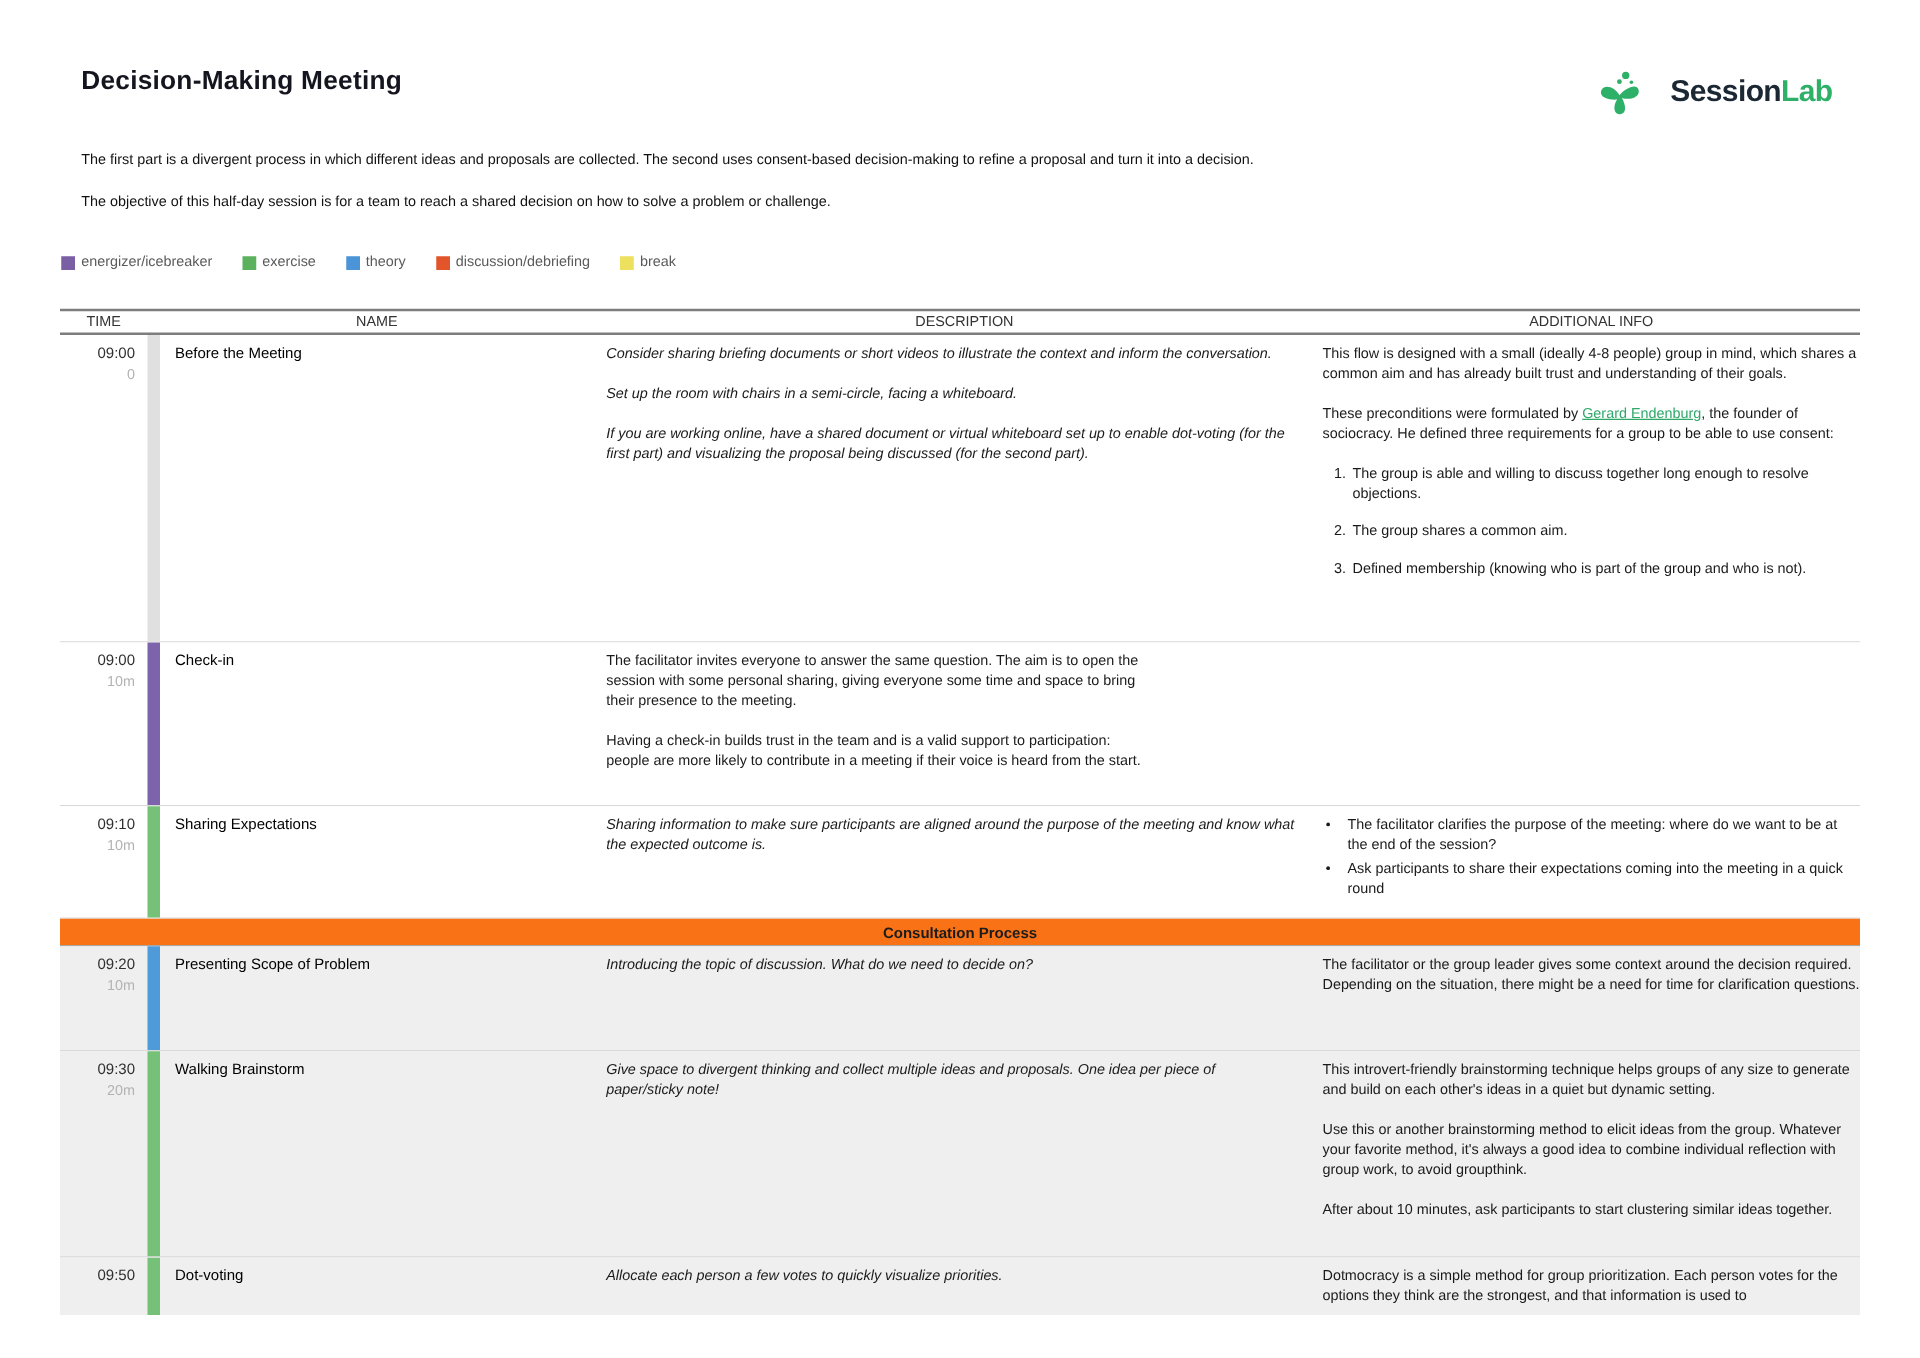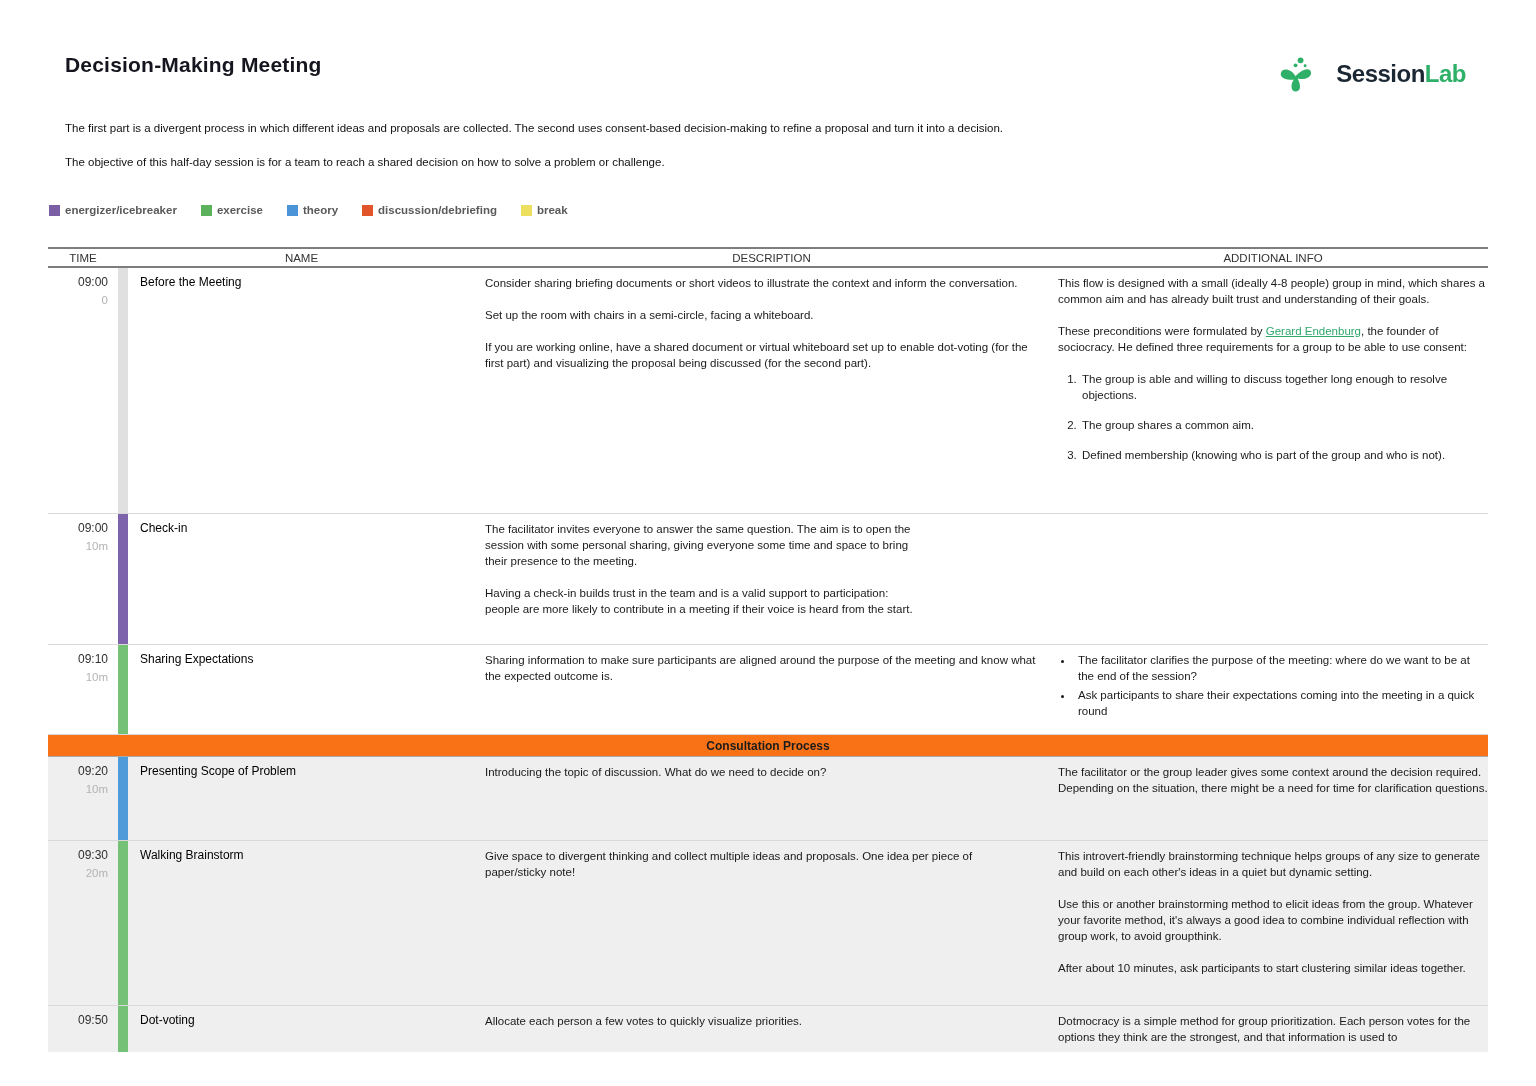--- a/index.html
+++ b/index.html
@@ -10,39 +10,39 @@
     overflow:hidden; position:relative;
   }
   .topbar { display:flex; justify-content:space-between; align-items:flex-start; margin:53px 70px 0 65px; }
   h1.title { margin:0; font-size:21px; font-weight:bold; color:#15151f; letter-spacing:0.2px; }
   .logo { display:flex; align-items:center; gap:18px; margin-top:0px; }
   .logo svg { display:block; }
   .logo-text { font-size:24px; font-weight:bold; color:#1b2733; letter-spacing:-0.5px; }
   .logo-text .lab { color:#2fb068; }
   .intro { margin:26px 65px 0; }
   .intro p { margin:0 0 19px; font-size:11.5px; line-height:15px; color:#111; }
-  .legend { display:flex; align-items:flex-start; gap:24px; margin:34px 0 0 49px;font-weight:bold; }
+  .legend { display:flex; align-items:flex-start; gap:24px; margin:34px 0 0 49px; }
   .legend-item { display:flex; align-items:center; gap:5px; font-size:11.5px; color:#5a5a5a; }
   .swatch { width:11px; height:11px; flex:0 0 11px; }
   .agenda { margin:31px 48px 0; width:1440px; }
   .thead { display:flex; align-items:center; height:21px; border-top:2px solid #7d7d7d; border-bottom:2px solid #7d7d7d; font-size:11.5px; color:#333; }
   .th { text-align:center; }
   .th-time { width:70px; }
   .th-name { width:367px; }
   .th-desc { width:573px; }
   .th-info { width:430px; }
   .trow { display:flex; border-bottom:1px solid #d9d9d9; background:#fff; }
   .trow.shaded { background:#efefef; }
   .c-time { width:70px; text-align:right; padding:7px 10px 0 0; }
   .time-val { font-size:12px; color:#2e2e2e; }
   .dur-val { font-size:11.5px; color:#b3b3b3; margin-top:5px; }
   .c-bar { width:10px; display:flex; }
   .bar { width:10px; flex:1; }
   .c-name { width:357px; padding:7px 10px 0 12px; font-weight:normal; font-size:12px; color:#000000; }
-  .c-desc { width:573px; padding:7px 22px 12px 0; font-size:11.5px; line-height:16px; }
+  .c-desc { width:573px; padding:7px 22px 12px 0; font-size:11.5px; line-height:16px;font-style:italic; }
   .c-info { width:430px; padding:7px 0 12px 0; font-size:11.5px; line-height:16px; }
   .c-desc p, .c-info p { margin:0 0 16px; }
   .c-desc p:last-child, .c-info p:last-child { margin-bottom:0; }
   .c-info .tight { margin:0; }
   .c-info ol { margin:0; padding-left:22px; }
   .c-info ol li { margin-bottom:14px; padding-left:2px; }
   .c-info ol li:last-child { margin-bottom:0; }
   .c-info ul { margin:0; padding-left:16px; }
   .c-info ul li { margin-bottom:3px; padding-left:4px; }
   .green-link { color:#2fa86a; text-decoration:underline; cursor:pointer; }

